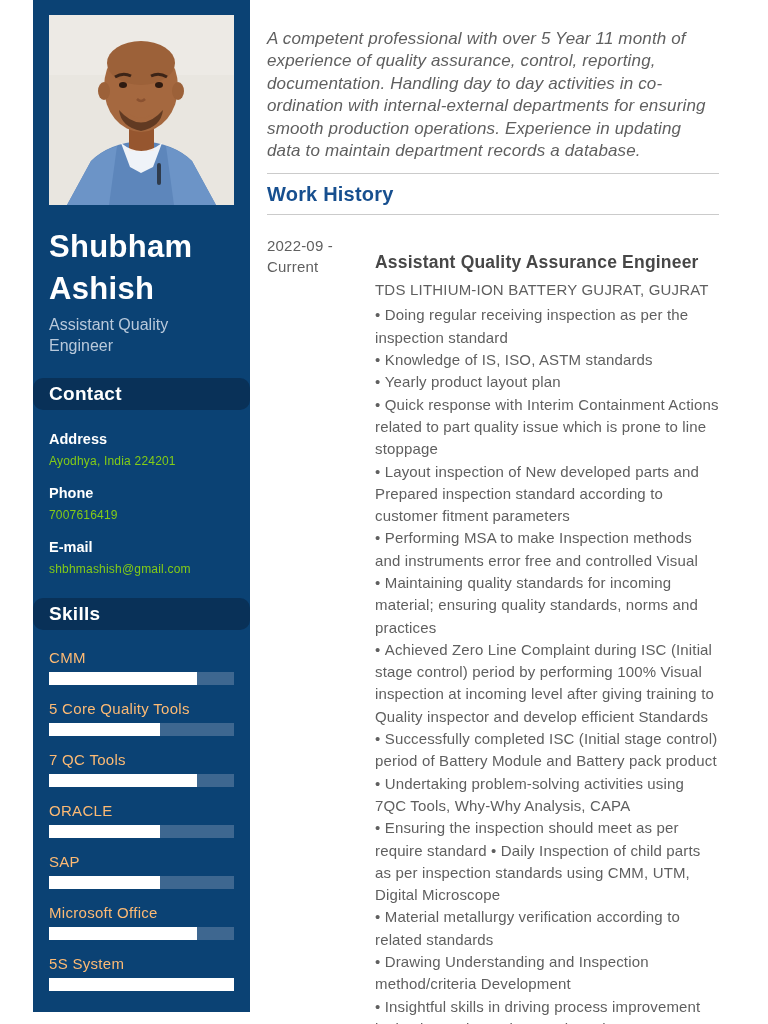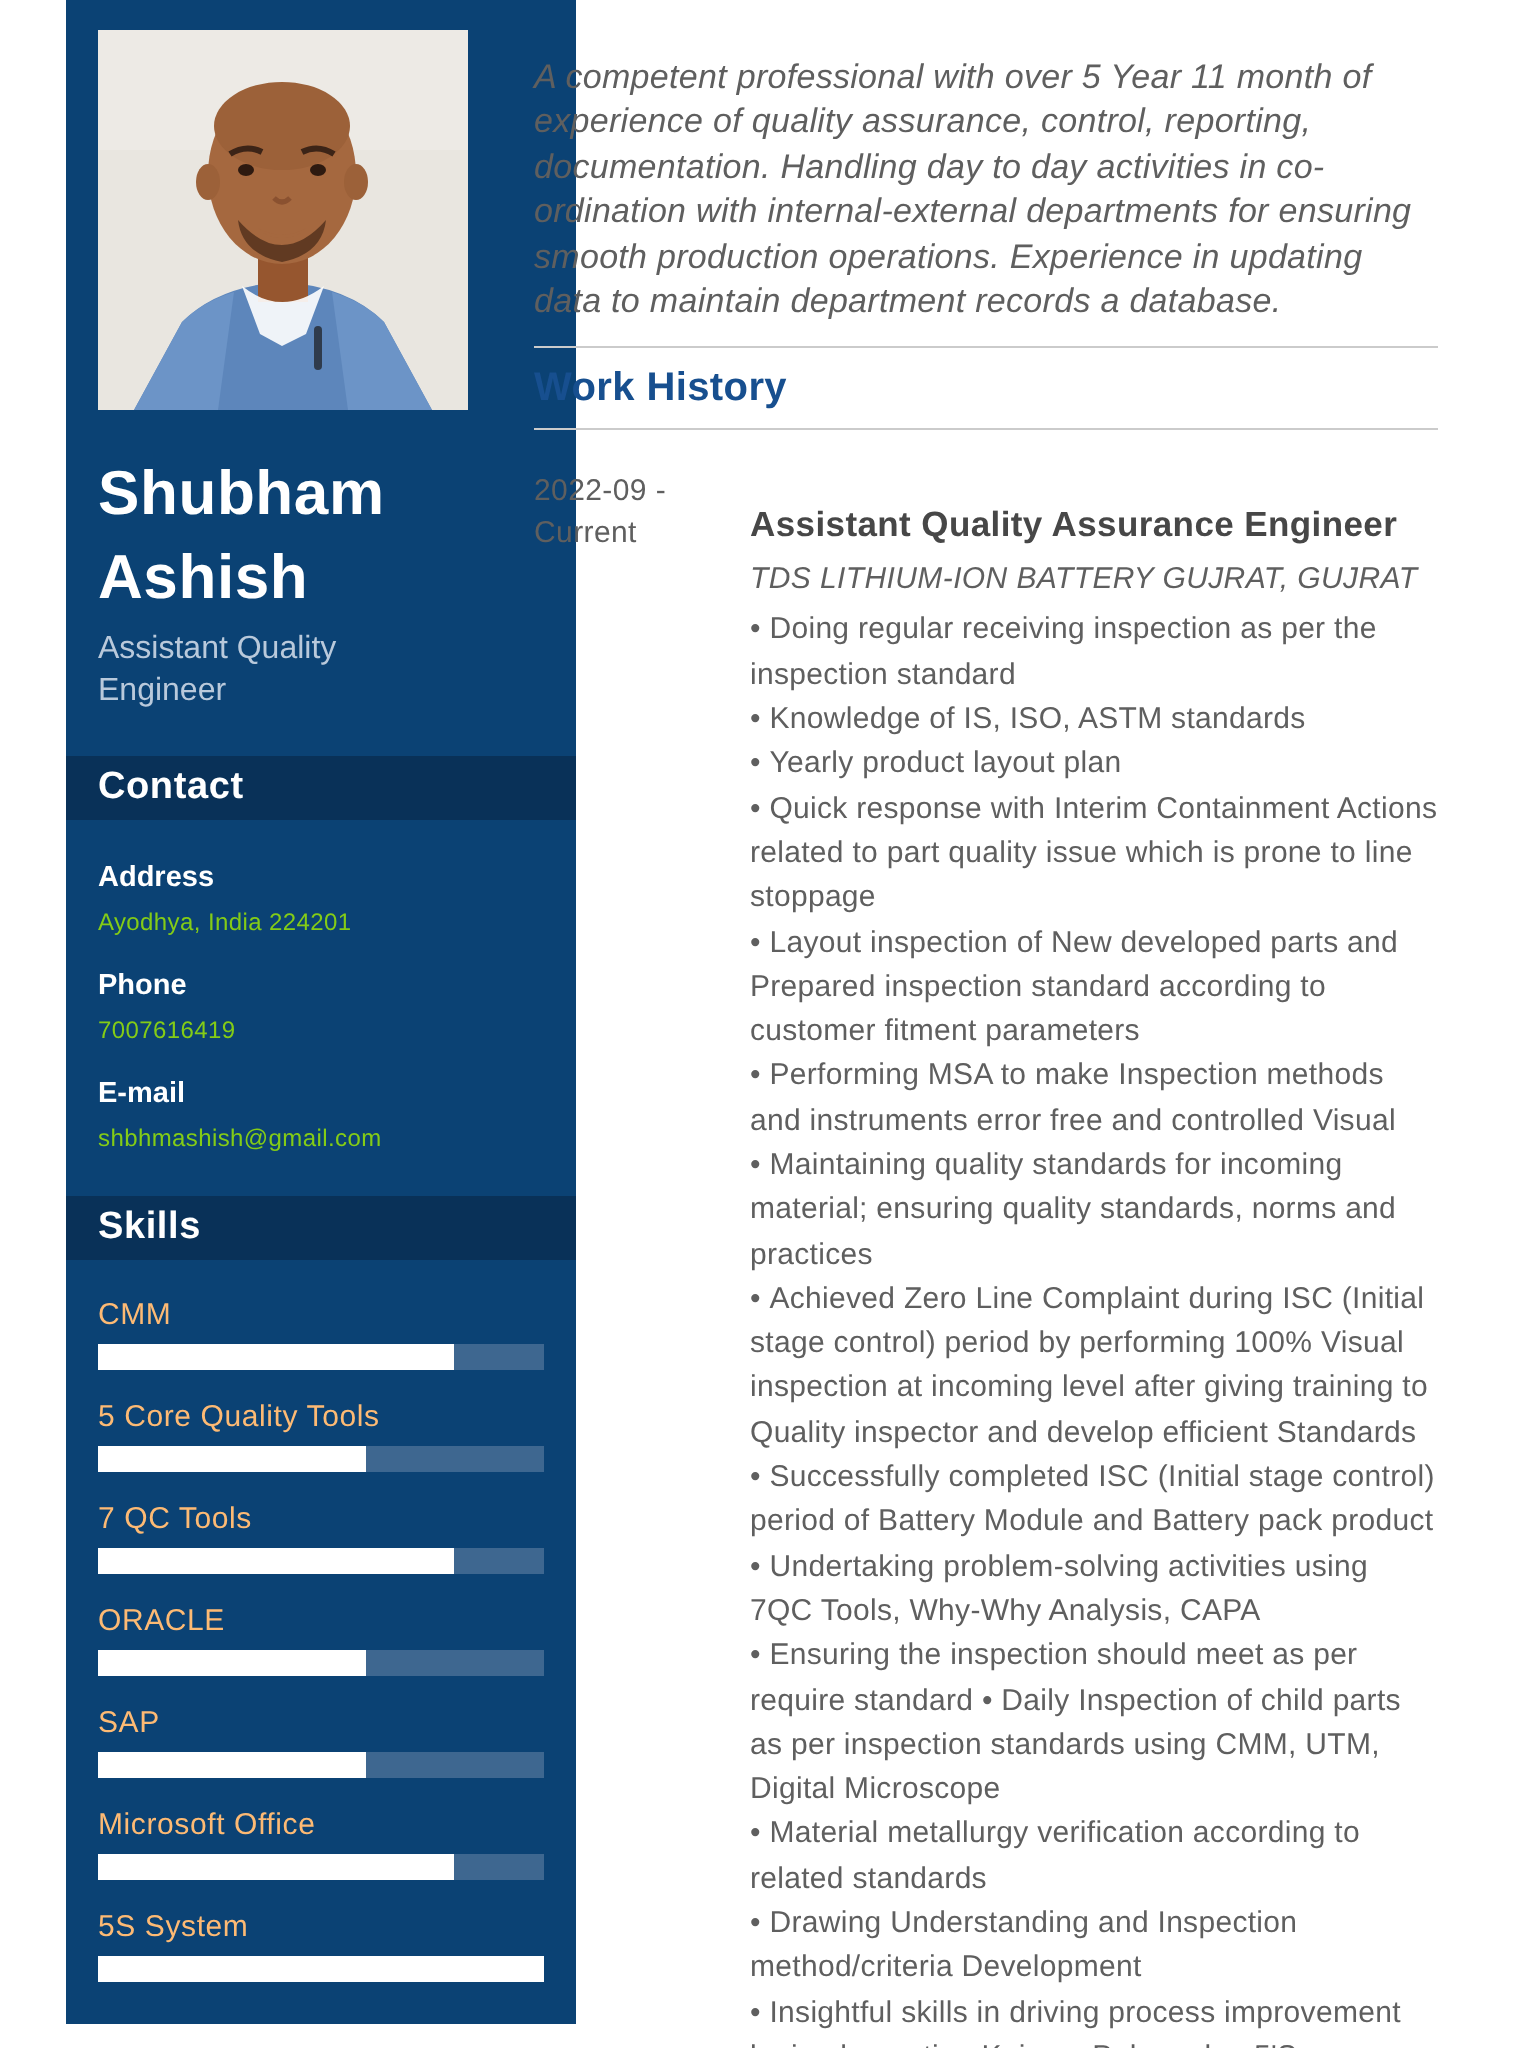--- a/index.html
+++ b/index.html
@@ -3,29 +3,29 @@
 <meta charset="utf-8">
 <style>
   html,body{margin:0;padding:0;}
   body{
     width:768px;height:1024px;background:#ffffff;position:relative;
     font-family:"Liberation Sans", sans-serif;overflow:hidden;
     -webkit-font-smoothing:antialiased;
   }
   
   .sidebar{
-    position:absolute;left:33px;top:0;width:255px;height:1012px;
+    position:absolute;left:33px;top:0;width:217px;height:1012px;
     background:#0b4274;color:#ffffff;
   }
   .photo-wrap{position:absolute;left:16px;top:15px;width:185px;height:190px;overflow:hidden;}
   .photo-wrap svg{display:block;width:100%;height:100%;}
   .name{position:absolute;left:16px;top:226px;font-size:31px;font-weight:bold;line-height:42px;letter-spacing:.3px;}
   .role{position:absolute;left:16px;top:314px;width:170px;font-size:16px;line-height:21px;color:#b9c9db;}
   .band{position:absolute;left:0;right:0;height:32px;background:#093158;
-        font-size:19px;font-weight:bold;line-height:32px;padding-left:16px;letter-spacing:.3px;box-sizing:border-box;}
+        font-size:19px;font-weight:bold;line-height:32px;padding-left:16px;letter-spacing:.3px;box-sizing:border-box;border-radius:10px;}
   .band-contact{top:378px;}
   .band-skills{top:598px;}
   .contact-list{position:absolute;left:16px;right:16px;top:430px;}
   .citem{margin-bottom:13px;}
   .clabel{font-size:14.5px;font-weight:bold;line-height:19px;margin-bottom:3px;}
   .cvalue{font-size:12px;line-height:19px;color:#84cc16;letter-spacing:.2px;}
   .skills-list{position:absolute;left:16px;right:16px;top:649px;}
   .skill{margin-bottom:15px;}
   .slabel{font-size:15px;line-height:17px;color:#fdba74;margin-bottom:6px;letter-spacing:.3px;}
   .sbar{height:13px;background:#3e6790;}
@@ -33,21 +33,21 @@
   
   .main{position:absolute;left:267px;top:28px;width:452px;color:#5f5f5f;}
   .summary{margin:0;font-size:17px;line-height:22.4px;letter-spacing:.15px;font-style:italic;}
   .rule{border:0;border-top:1px solid #cbcbcb;margin:0;}
   .rule-top{margin-top:11px;}
   .wh-heading{margin:0;padding:8px 0;font-size:20px;line-height:24px;font-weight:bold;color:#174f8f;letter-spacing:.2px;}
   .entry{display:flex;margin-top:20px;}
   .entry-dates{width:108px;flex:0 0 108px;font-size:15px;line-height:21px;letter-spacing:.2px;}
   .entry-body{flex:1;min-width:0;}
   .job-title{font-size:17.5px;line-height:22px;font-weight:bold;color:#474747;margin:16px 0 7px 0;letter-spacing:.2px;}
-  .company{font-size:15px;line-height:20px;font-style:italic;margin:0 0 4px 0;letter-spacing:.2px;}
+  .company{font-size:15px;line-height:20px;margin:0 0 4px 0;letter-spacing:.2px;}
   .bullet{margin:0;font-size:15px;line-height:22.3px;letter-spacing:.15px;}
   .bullet::before{content:"\2022\00a0";}
 </style>
 </head>
 <body>
 
 <aside class="sidebar">
   <div class="photo-wrap">
     <svg viewBox="0 0 185 190" aria-hidden="true">
       <rect x="0" y="0" width="185" height="190" fill="#e9e6e0"></rect>

